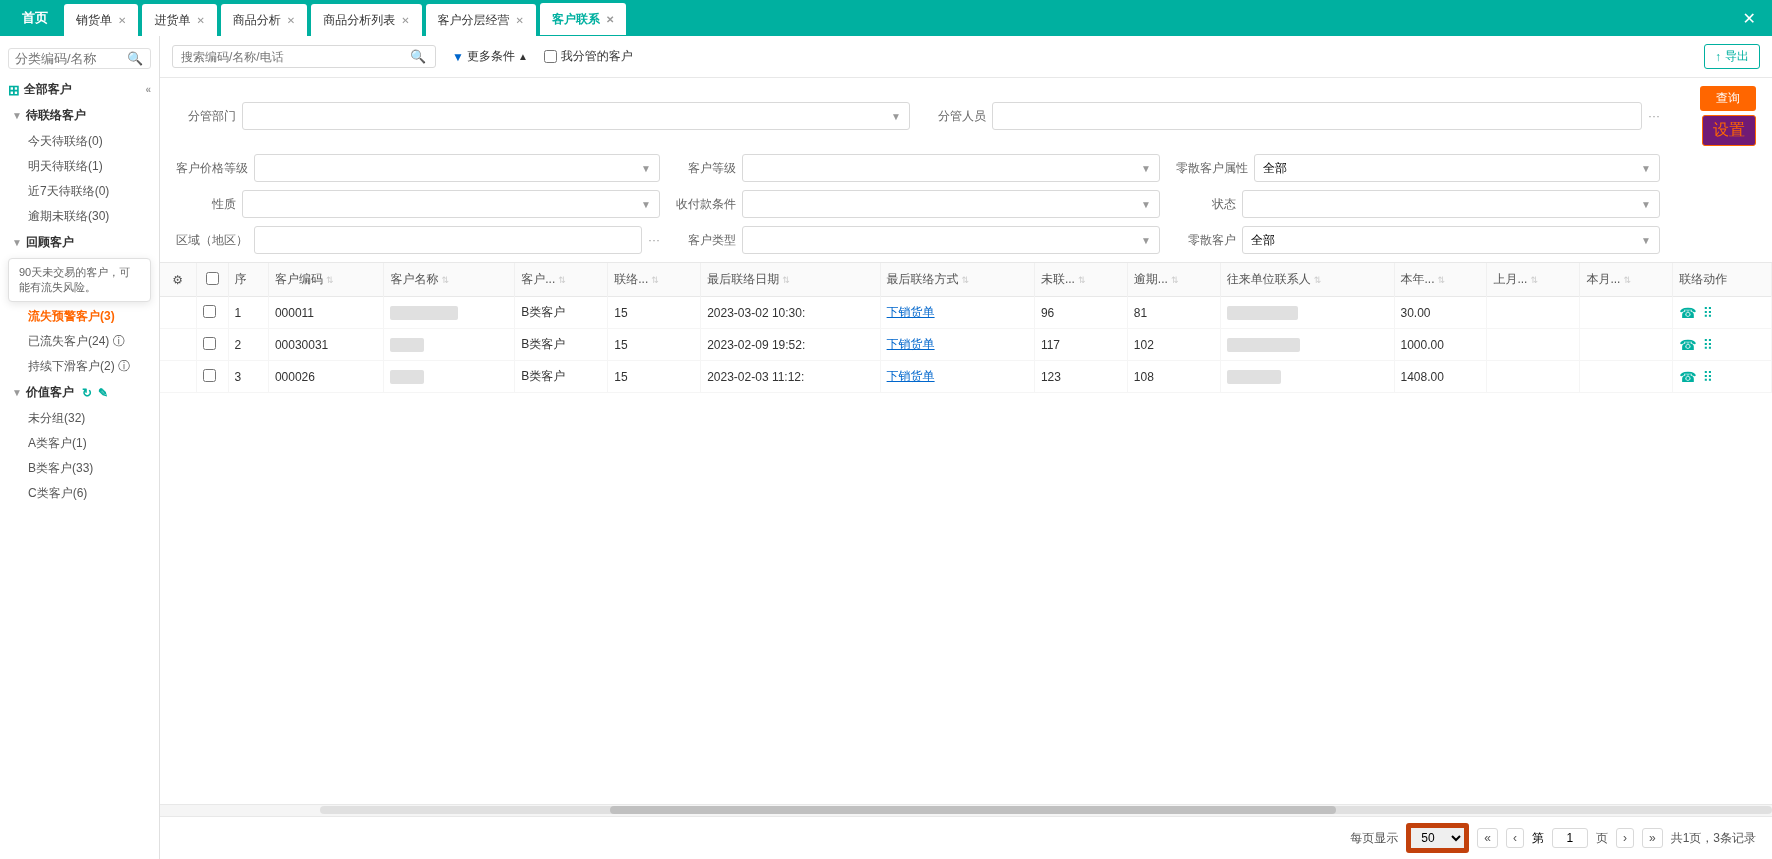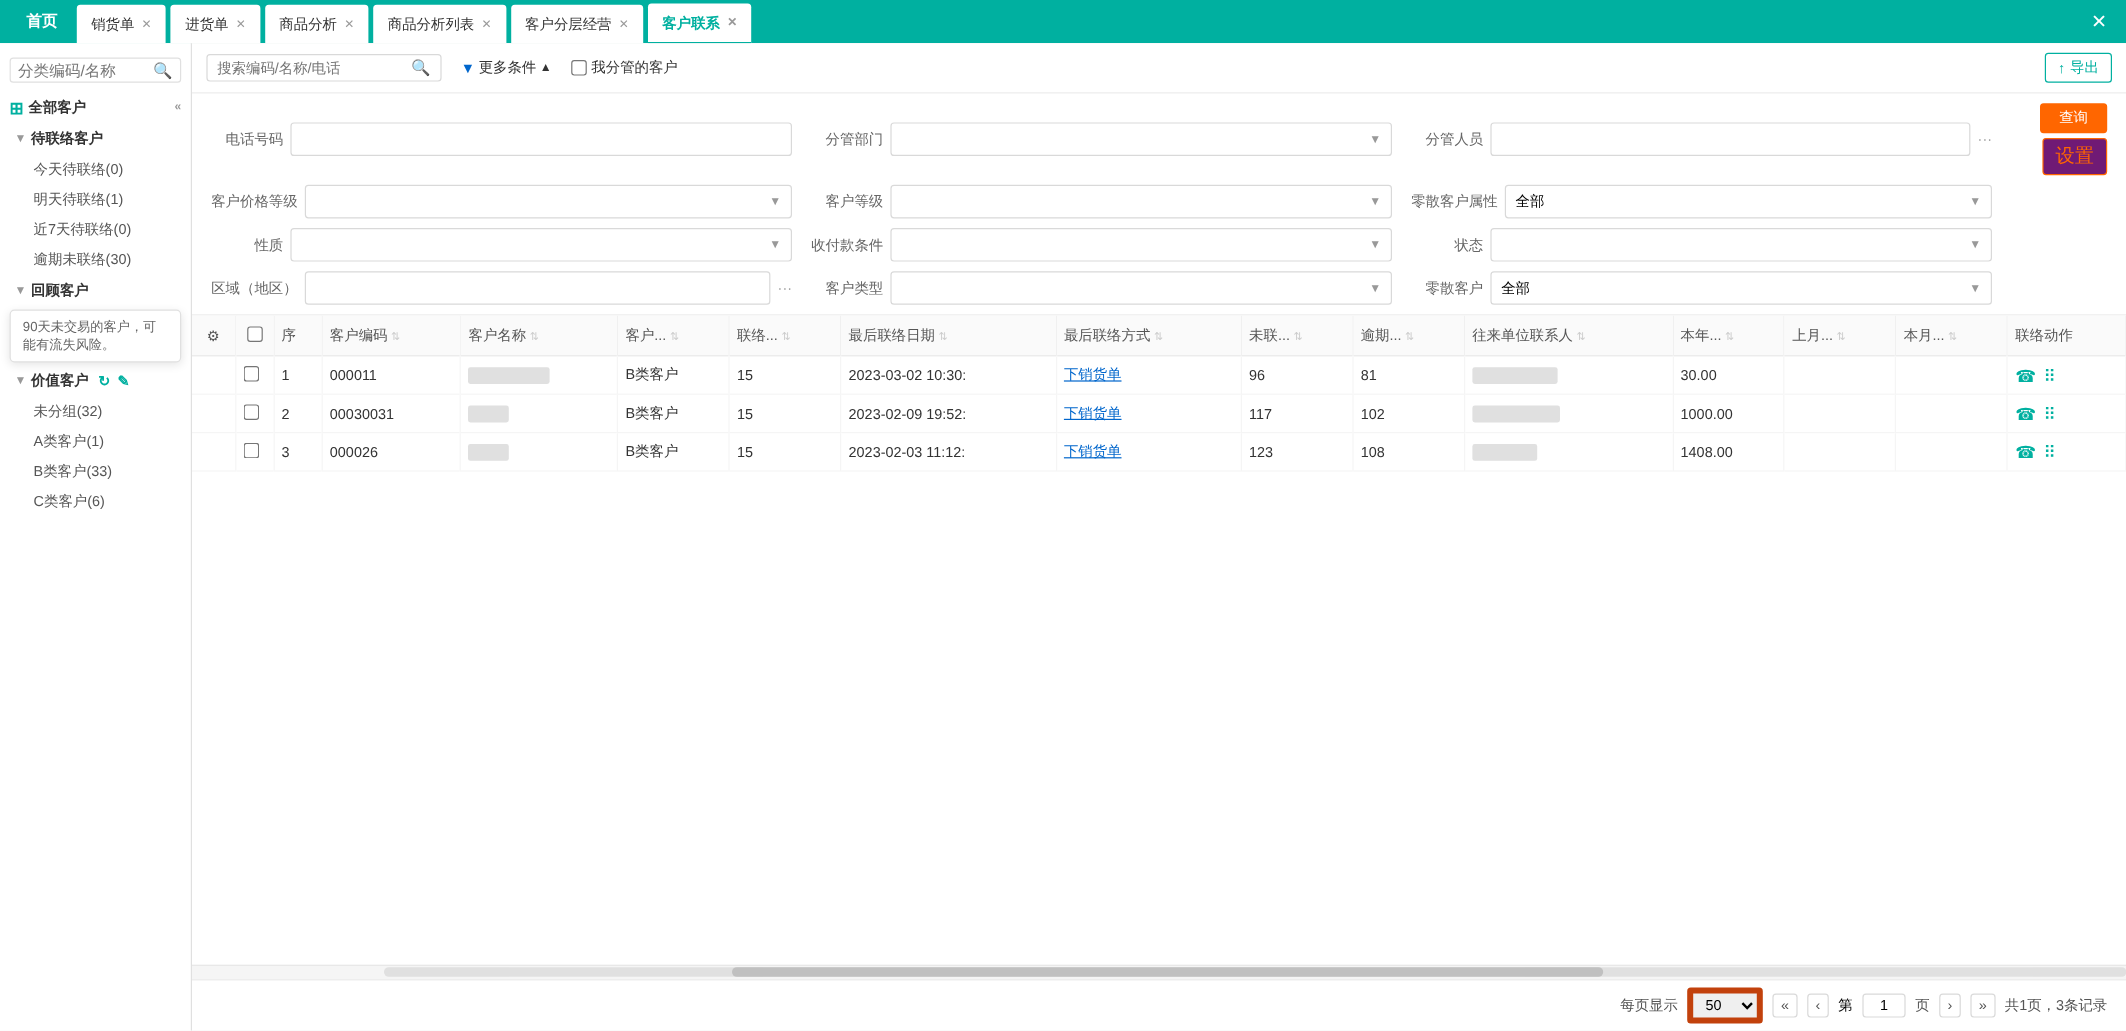--- a/index.html
+++ b/index.html
@@ -74,21 +74,21 @@
       background: #f5f5f5;
     }
 
     
     .search-bar {
       display: flex; align-items: center; padding: 8px 12px; gap: 8px;
       background: #fff; border-bottom: 1px solid #e8e8e8;
     }
     .search-input-wrap {
       display: flex; border: 1px solid #d9d9d9;
-      border-radius: 3px; padding: 3px 8px; width: 196px;
+      border-radius: 3px; padding: 3px 8px; width: 264px;
     }
     .search-input-wrap input { border: none; outline: none; width: 100%; font-size: 12px; }
     .search-input-wrap .si { color: #ff6600; font-size: 13px; cursor: pointer; }
     .more-filter-btn {
       display: flex; align-items: center; gap: 3px; cursor: pointer;
       color: #333; padding: 3px 8px;
     }
     .more-filter-btn .arrow-icon { color: #333; font-size: 10px; }
     .my-customer-wrap {
       display: flex; align-items: center; gap: 4px; cursor: pointer; color: #333;
@@ -259,20 +259,31 @@
         <div class="sidebar-subitem">逾期未联络(30)</div>
       </div>
     </div>
 
     <div class="sidebar-group">
       <div class="sidebar-group-header">
         <span class="arrow">▼</span>
         <span>回顾客户</span>
       </div>
       <div class="sidebar-tooltip">90天未交易的客户，可能有流失风险。</div>
+      <div class="sidebar-subgroup">
+        <div class="sidebar-subitem active">
+          流失预警客户(3) <span class="orange-dot"></span>
+        </div>
+        <div class="sidebar-subitem">
+          已流失客户(24) <span class="info-icon">ⓘ</span>
+        </div>
+        <div class="sidebar-subitem">
+          持续下滑客户(2) <span class="info-icon">ⓘ</span>
+        </div>
+      </div>
     </div>
 
     <div class="sidebar-group">
       <div class="sidebar-group-header">
         <span class="arrow">▼</span>
         <span>价值客户</span>
         <span style="color:#00b0a0; margin-left:4px; font-size:12px; cursor:pointer;">↻</span>
         <span style="color:#00b0a0; margin-left:2px; font-size:12px; cursor:pointer;">✎</span>
       </div>
       <div class="sidebar-subgroup">
@@ -303,24 +314,20 @@
       <div class="search-spacer"></div>
       <div class="export-btn">
         <span>↑</span>
         <span>导出</span>
       </div>
     </div>
 
     <div class="filter-panel">
 
       <div class="filter-row">
-        <div class="filter-item">
-          <span class="filter-label">电话号码</span>
-          <input class="filter-input" type="text" style="">
-        </div>
         <div class="filter-item">
           <span class="filter-label">分管部门</span>
           <div class="filter-select">
             <span></span>
             <span class="sel-arrow">▼</span>
           </div>
         </div>
         <div class="filter-item">
           <span class="filter-label">分管人员</span>
           <div class="filter-select" style="flex:1;">

